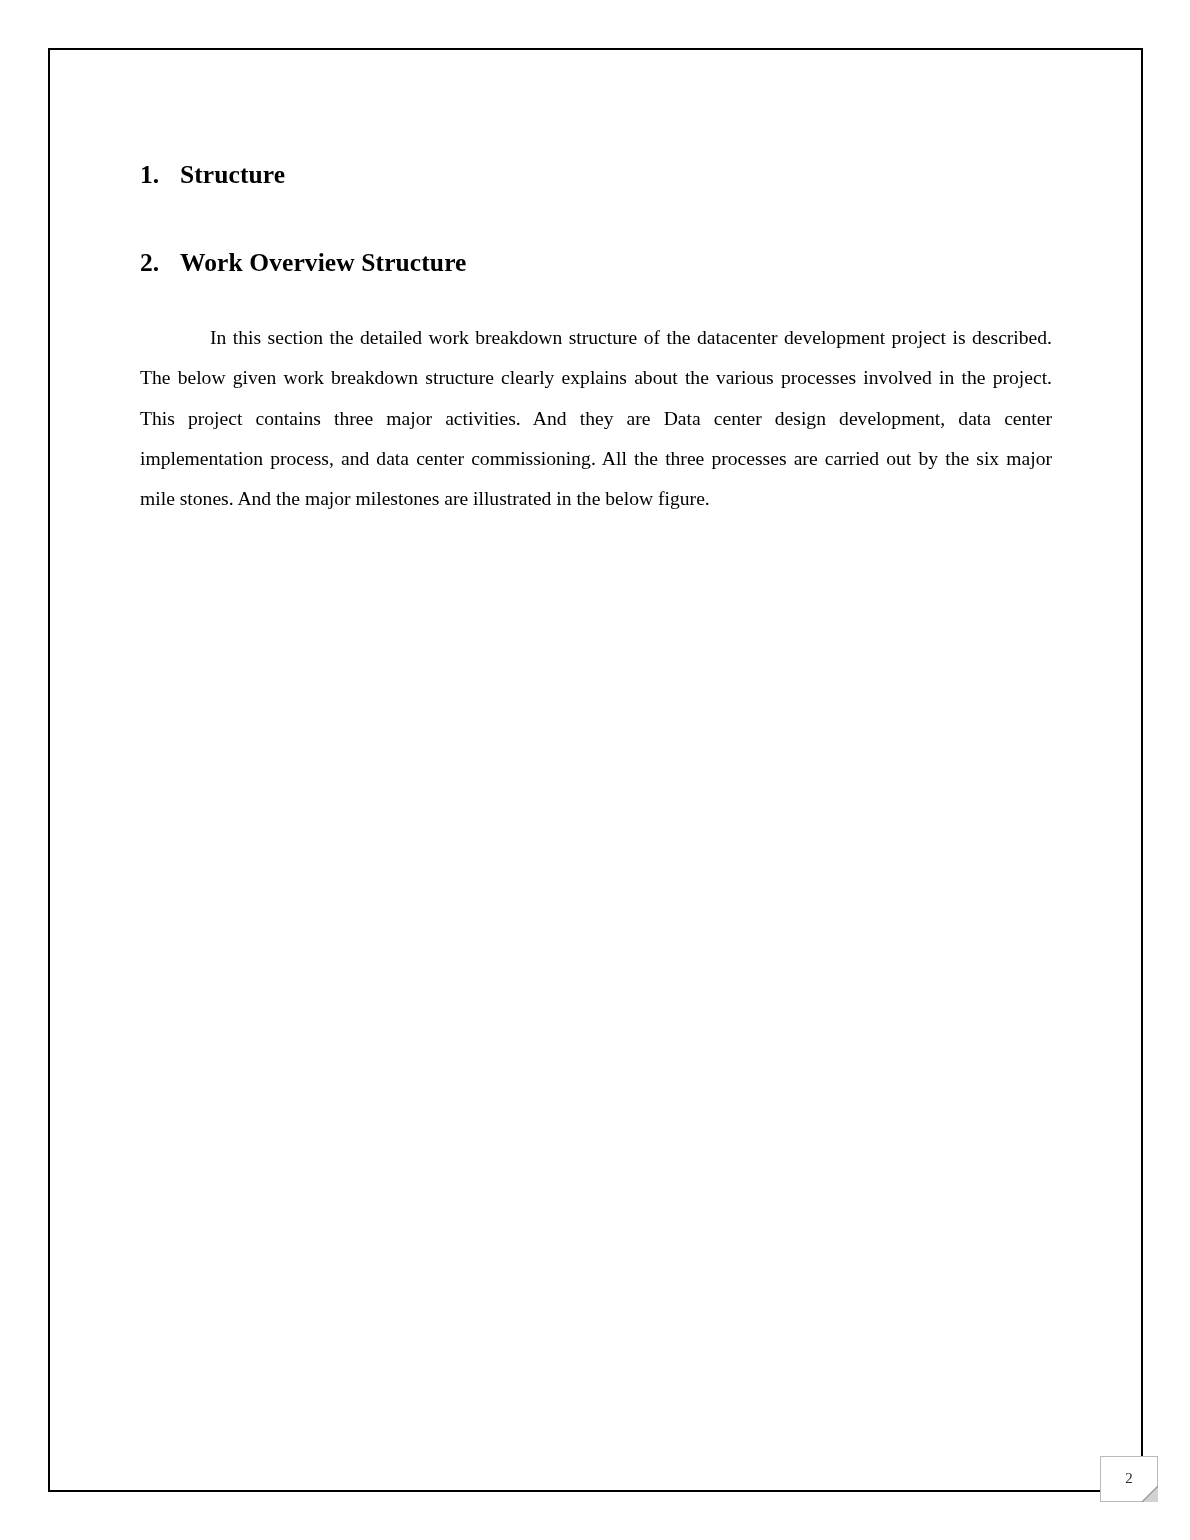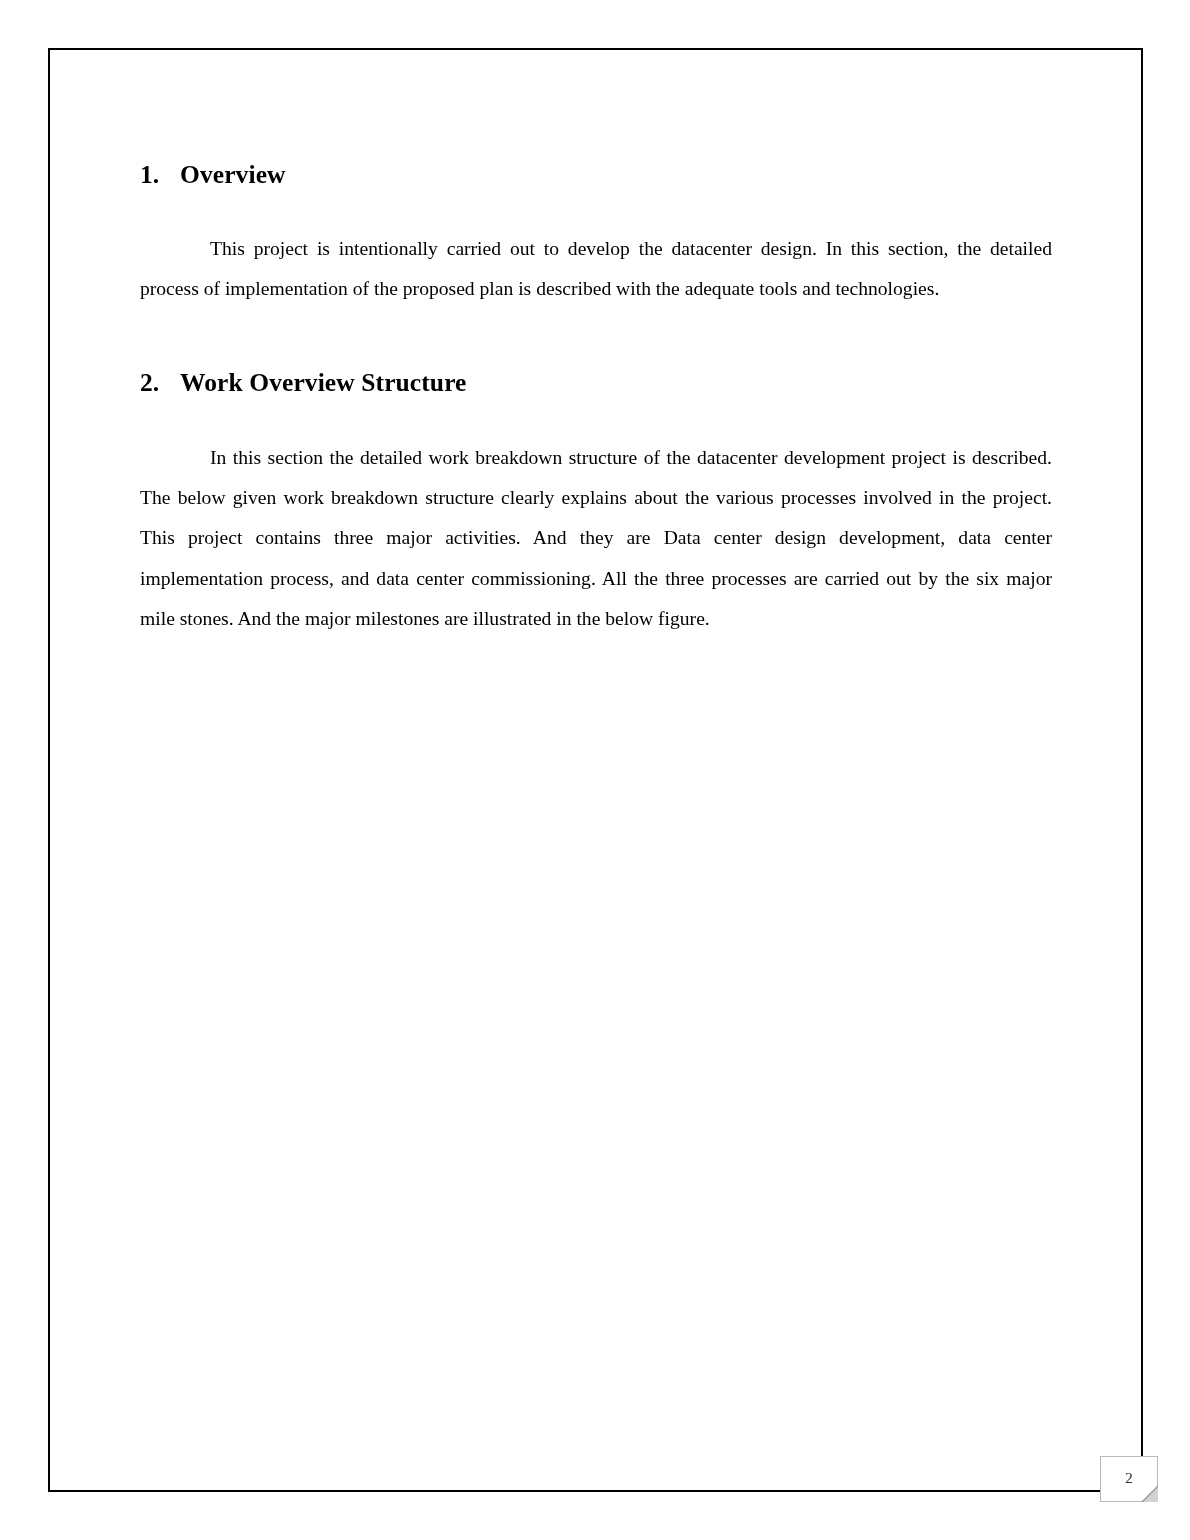--- a/index.html
+++ b/index.html
@@ -132,24 +132,23 @@
 <body>
 
 <div class="page-sheet">
 
   <div class="page-border">
 
     <div class="content-column">
 
       <div class="section-heading" id="heading-overview">
         <span class="sec-num">1.</span>
-        <span class="sec-title">Overview</span>
+        <span class="sec-title">Structure</span>
       </div>
 
-      <p class="body-paragraph" id="paragraph-overview">This project is intentionally carried out to develop the datacenter design. In this section, the detailed process of implementation of the proposed plan is described with the adequate tools and technologies.</p>
 
       <div class="section-heading" id="heading-wbs">
         <span class="sec-num">2.</span>
         <span class="sec-title">Work Overview Structure</span>
       </div>
 
       <p class="body-paragraph" id="paragraph-wbs">In this section the detailed work breakdown structure of the datacenter development project is described. The below given work breakdown structure clearly explains about the various processes involved in the project. This project contains three major activities. And they are Data center design development, data center implementation process, and data center commissioning. All the three processes are carried out by the six major mile stones. And the major milestones are illustrated in the below figure.</p>
 
     </div>
 

